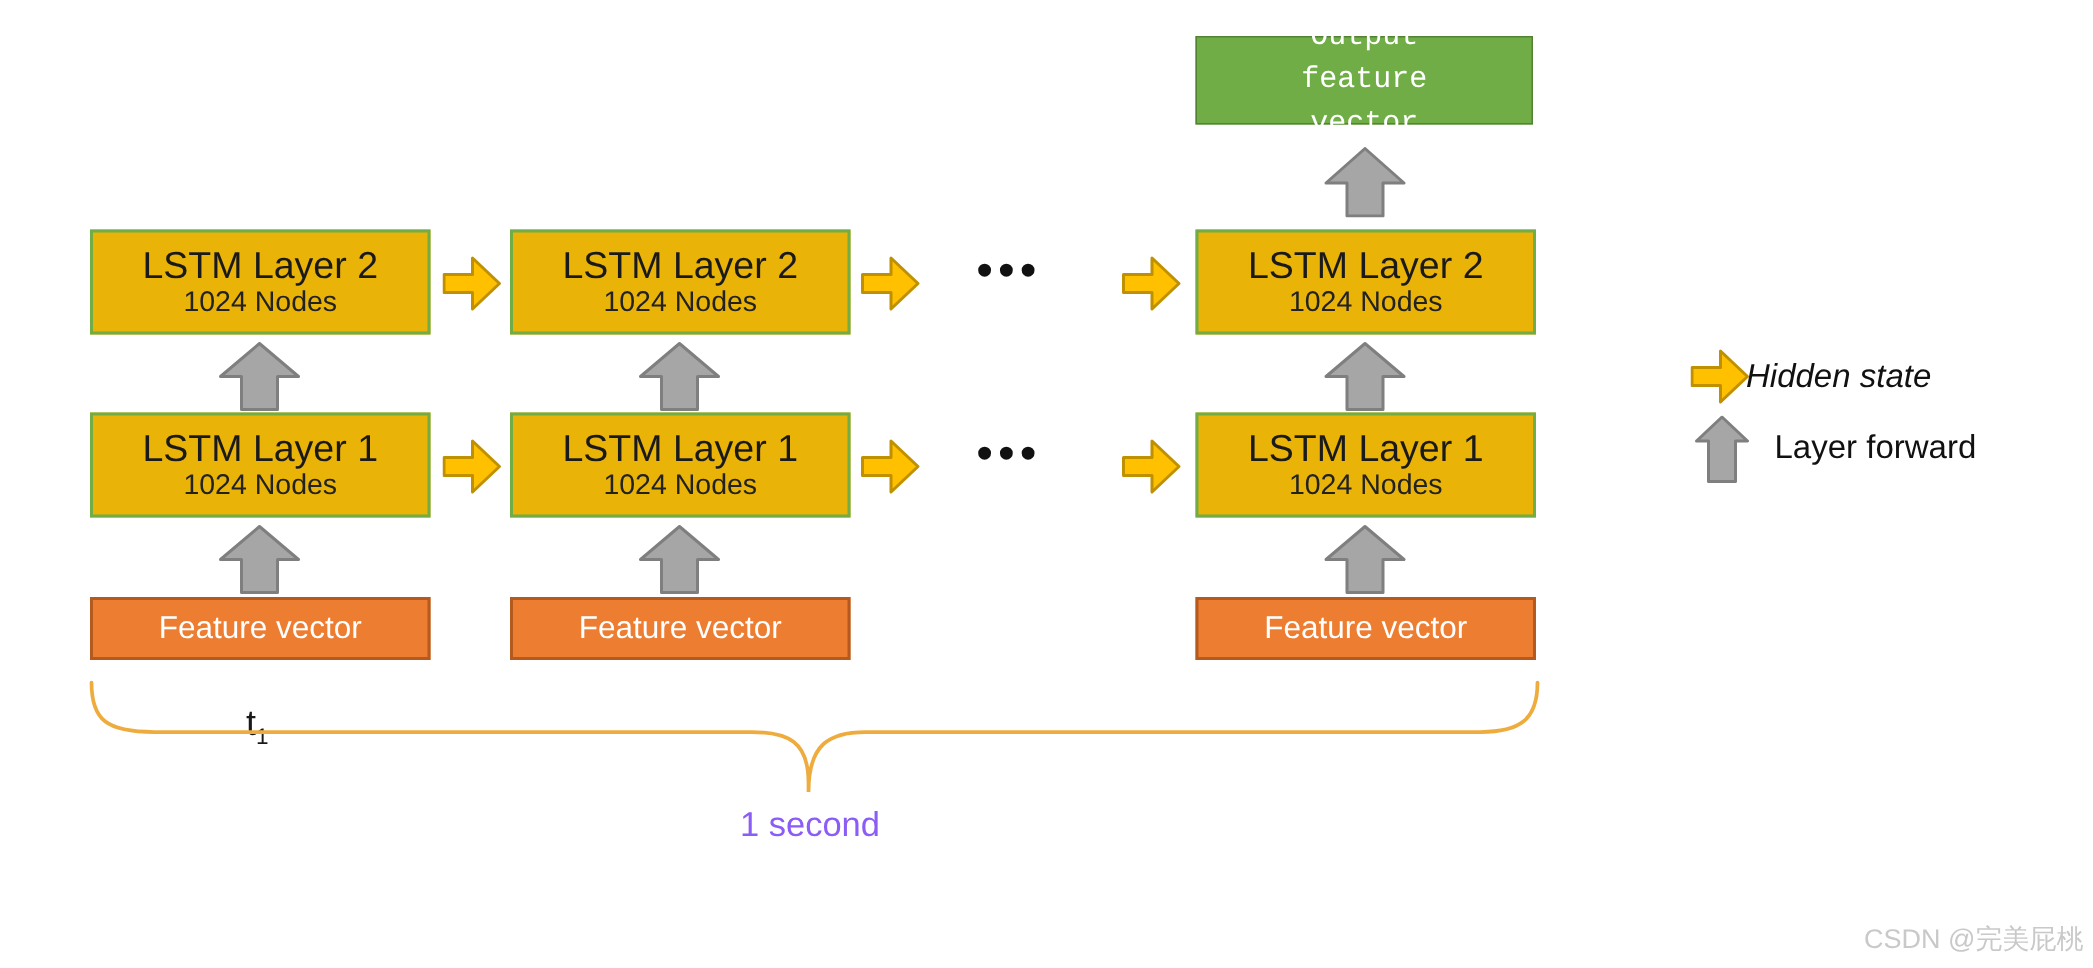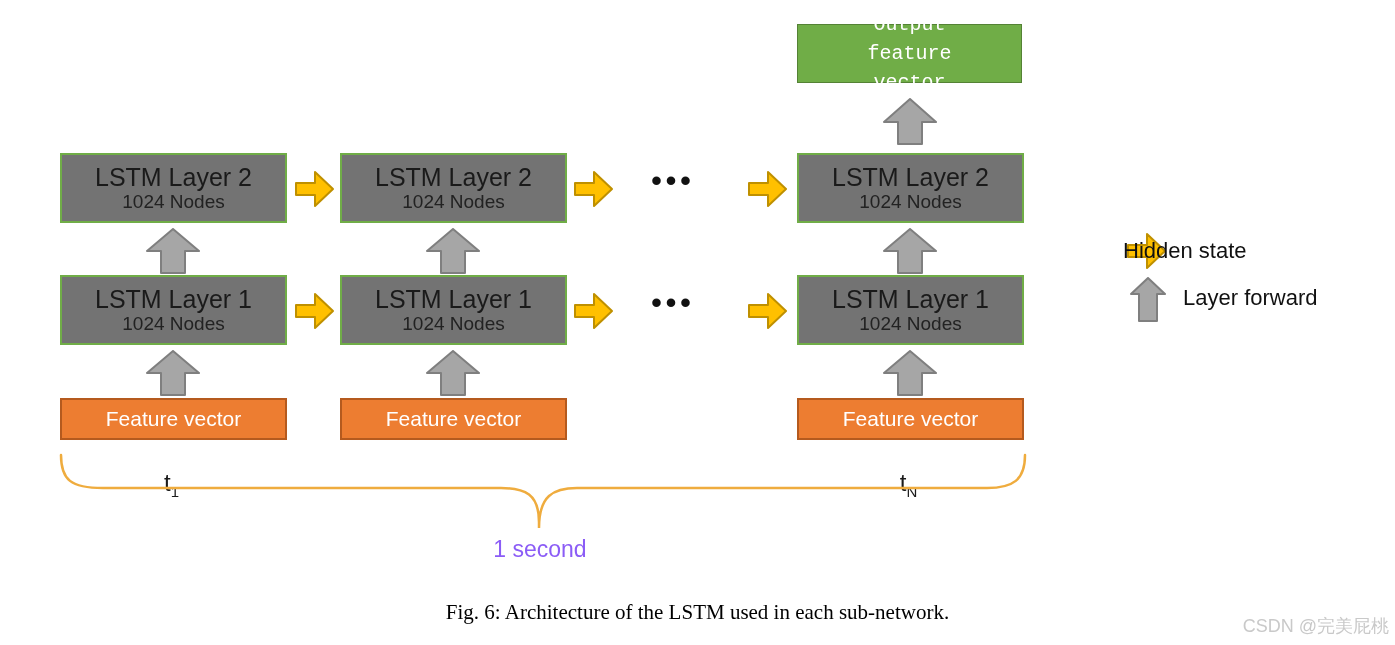--- a/index.html
+++ b/index.html
@@ -8,21 +8,21 @@
     width:1395px;height:645px;
     background:#ffffff;
     font-family:"Liberation Sans","DejaVu Sans",sans-serif;
     overflow:hidden;
   }
   .abs{position:absolute;}
 
   
   .lstm-box{
     width:223px;height:66px;
-    background:#737373;
+    background:#eab308;
     border:2px solid var(--box-border);
     display:flex;flex-direction:column;align-items:center;justify-content:center;
     color:#1a1a1a;
   }
   .lstm-title{font-size:25px;line-height:1.12;}
   .lstm-sub{font-size:19px;line-height:1.15;color:#222222;}
 
   .green-box{
     width:225px;height:59px;
     background:var(--green-fill);
@@ -155,37 +155,33 @@
     <polygon class="gray-arrow" points="28,1 54,23 40,23 40,45 16,45 16,23 2,23"></polygon>
   </svg>
   <div class="abs lstm-box" style="left:797px;top:275px;">
     <div class="lstm-title">LSTM Layer 1</div>
     <div class="lstm-sub">1024 Nodes</div>
   </div>
   <svg class="abs" style="left:882px;top:350px;" width="56" height="46" viewBox="0 0 56 46">
     <polygon class="gray-arrow" points="28,1 54,23 40,23 40,45 16,45 16,23 2,23"></polygon>
   </svg>
   <div class="abs orange-box" style="left:797px;top:398px;">Feature vector</div>
-  <div class="abs t-label" style="left:797px;top:446px;">
-    <span>t</span><sub>N</sub>
-  </div>
 
 
   <svg class="abs" style="left:1127px;top:232px;" width="40" height="38" viewBox="0 0 40 38">
     <polygon class="yellow-arrow" points="1,13 20,13 20,2 38,19 20,36 20,25 1,25"></polygon>
   </svg>
-  <div class="abs legend-label" style="left:1123px;top:238px;">Hidden state</div>
+  <div class="abs legend-label" style="left:1164px;top:238px;font-style:italic;">Hidden state</div>
 
   <svg class="abs" style="left:1129px;top:277px;" width="38" height="45" viewBox="0 0 38 45">
     <polygon class="gray-arrow" points="19,1 36,17 28,17 28,44 10,44 10,17 2,17"></polygon>
   </svg>
   <div class="abs legend-label" style="left:1183px;top:285px;">Layer forward</div>
 
   <svg class="abs" style="left:55px;top:452px;" width="980" height="82" viewBox="0 0 980 82">
     <path class="brace-path" d="M6,3 C6,28 16,36 48,36 L446,36 C470,36 484,42 484,70 L484,76 C484,44 498,36 522,36 L932,36 C958,36 970,28 970,3"></path>
   </svg>
   <div class="abs brace-label" style="left:440px;top:536px;">1 second</div>
 
-  <div class="abs caption" style="left:0px;top:600px;">Fig. 6: Architecture of the LSTM used in each sub-network.</div>
 
   <div class="abs watermark" style="right:6px;top:614px;">CSDN @完美屁桃</div>
 
 </div>
 
 </body></html>

